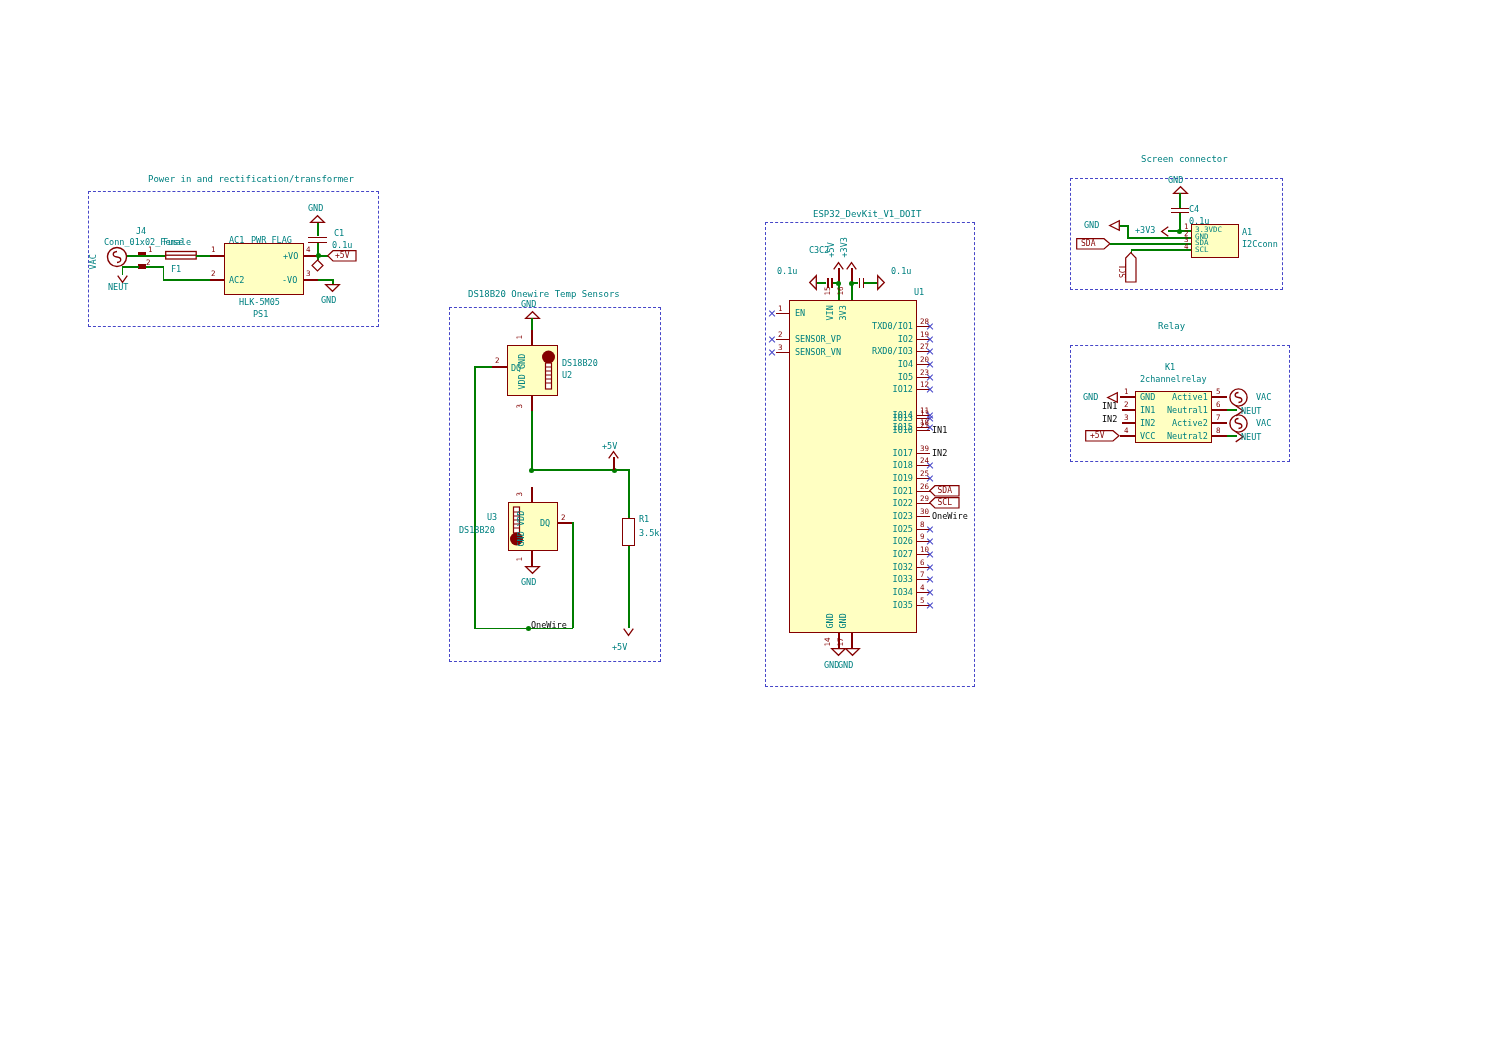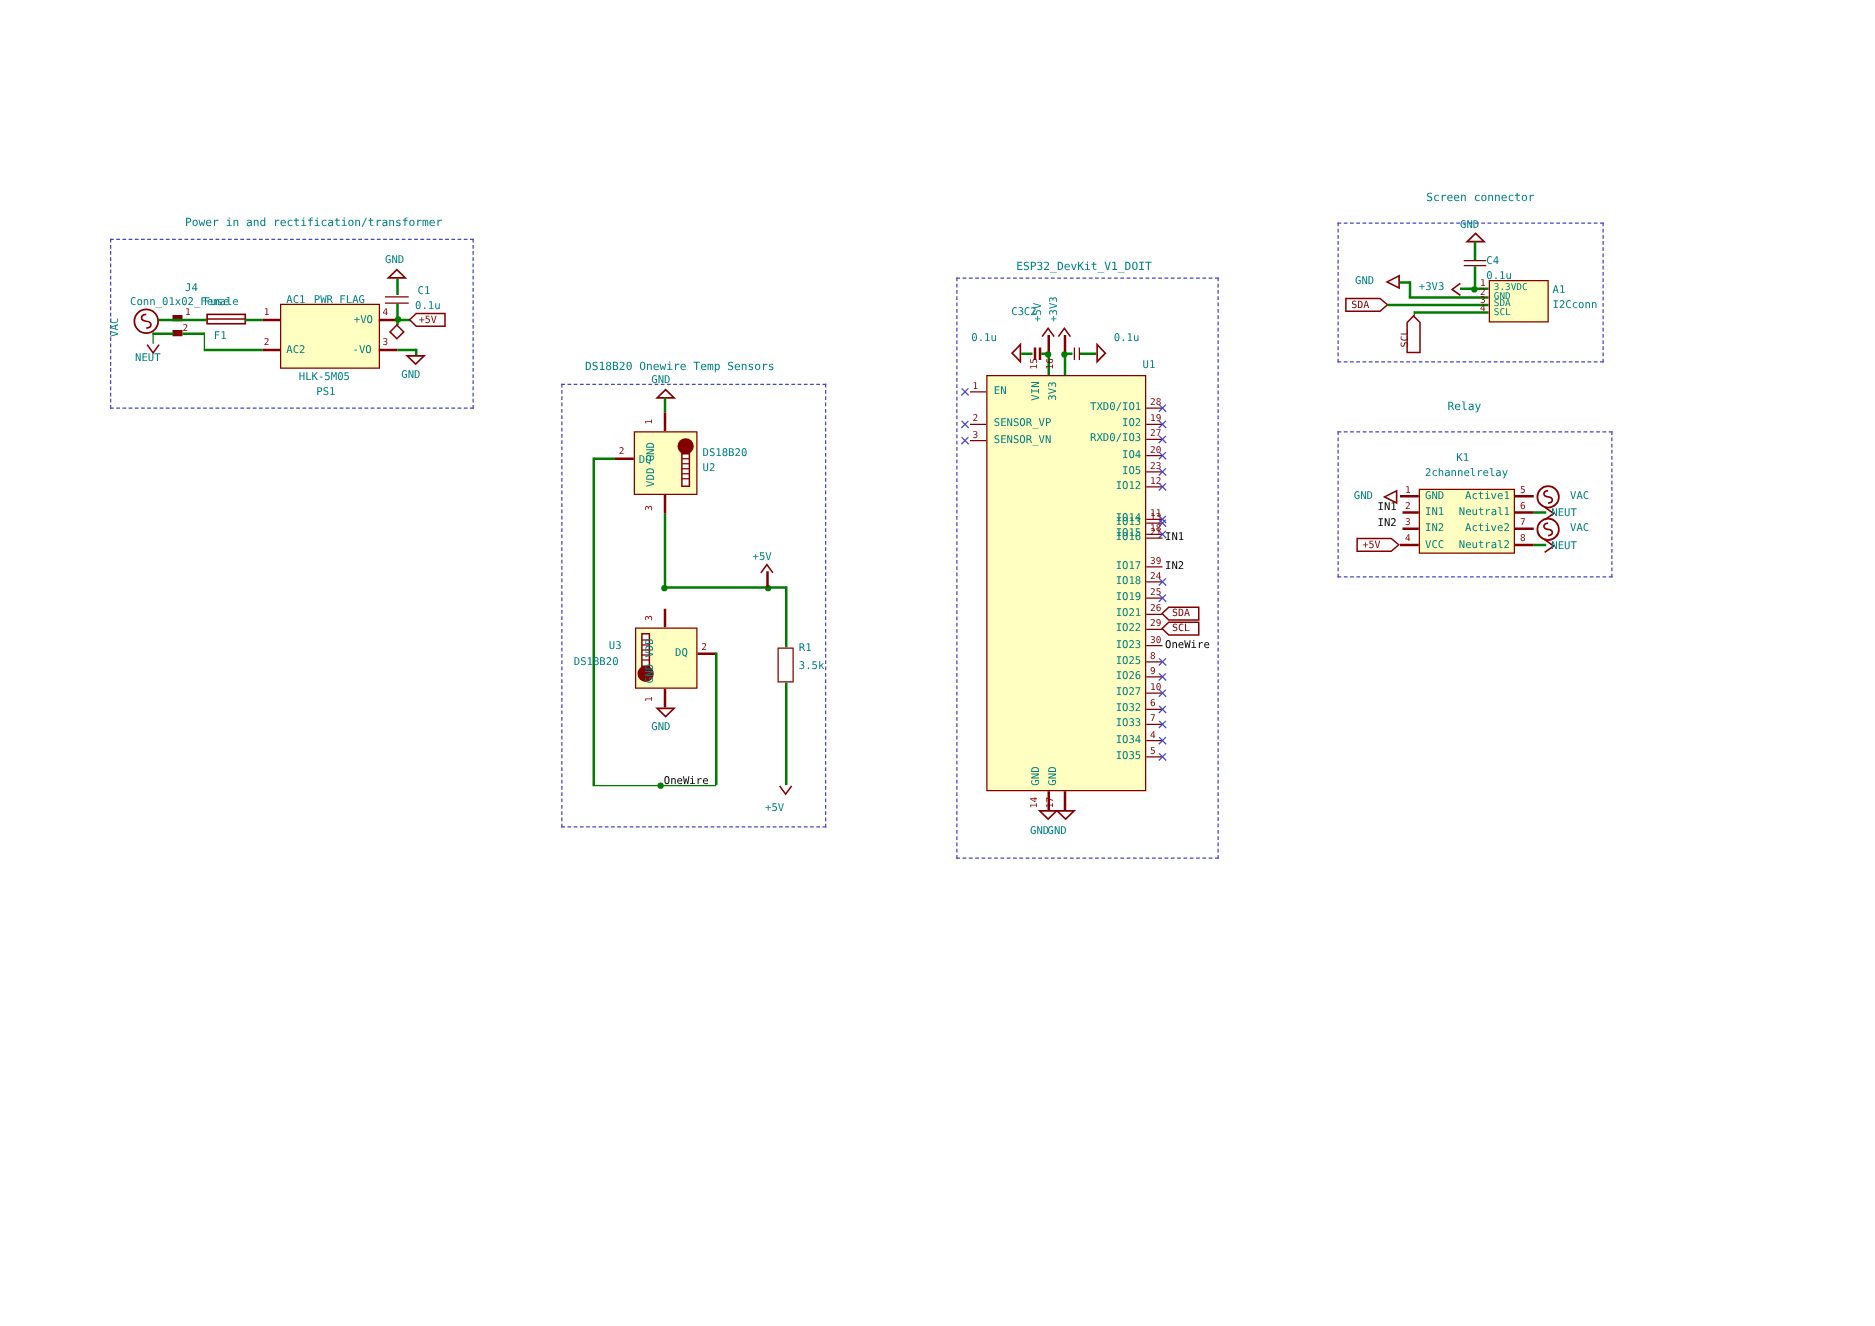--- a/index.html
+++ b/index.html
@@ -33,21 +33,21 @@
   .sn{position:absolute;font:7.5px/1 "DejaVu Sans Mono",monospace;color:#008080;white-space:pre}
 </style>
 </head>
 <body>
 
 <div id="canvas">
 
 <div class="t ttl" style="left:148px;top:175px">Power in and rectification/transformer</div>
 <div class="sec" style="left:88px;top:191px;width:291px;height:136px"></div>
 
-<div class="t" style="left:148px;top:227px">J4</div>
+<div class="t" style="left:136px;top:227px">J4</div>
 <div class="t" style="left:104px;top:238px">Conn_01x02_Female</div>
 <div class="t" style="left:163px;top:238px">Fuse</div>
 <div class="t vt" style="left:97px;top:261px">VAC</div>
 <svg class="icon" style="left:106px;top:246px" width="22" height="22">
   <circle cx="11" cy="11" r="9.5" fill="none" stroke="#840000" stroke-width="1.4"></circle>
   <path d="M11,5.5 C6,6 6,10.5 11,11 C16,11.5 16,16 11,16.5" fill="none" stroke="#840000" stroke-width="1.3"></path>
 </svg>
 <div class="n" style="left:148px;top:246px">1</div>
 <div class="n" style="left:146px;top:259px">2</div>
 <div class="sq" style="left:138px;top:252px;width:8px;height:5px"></div>

